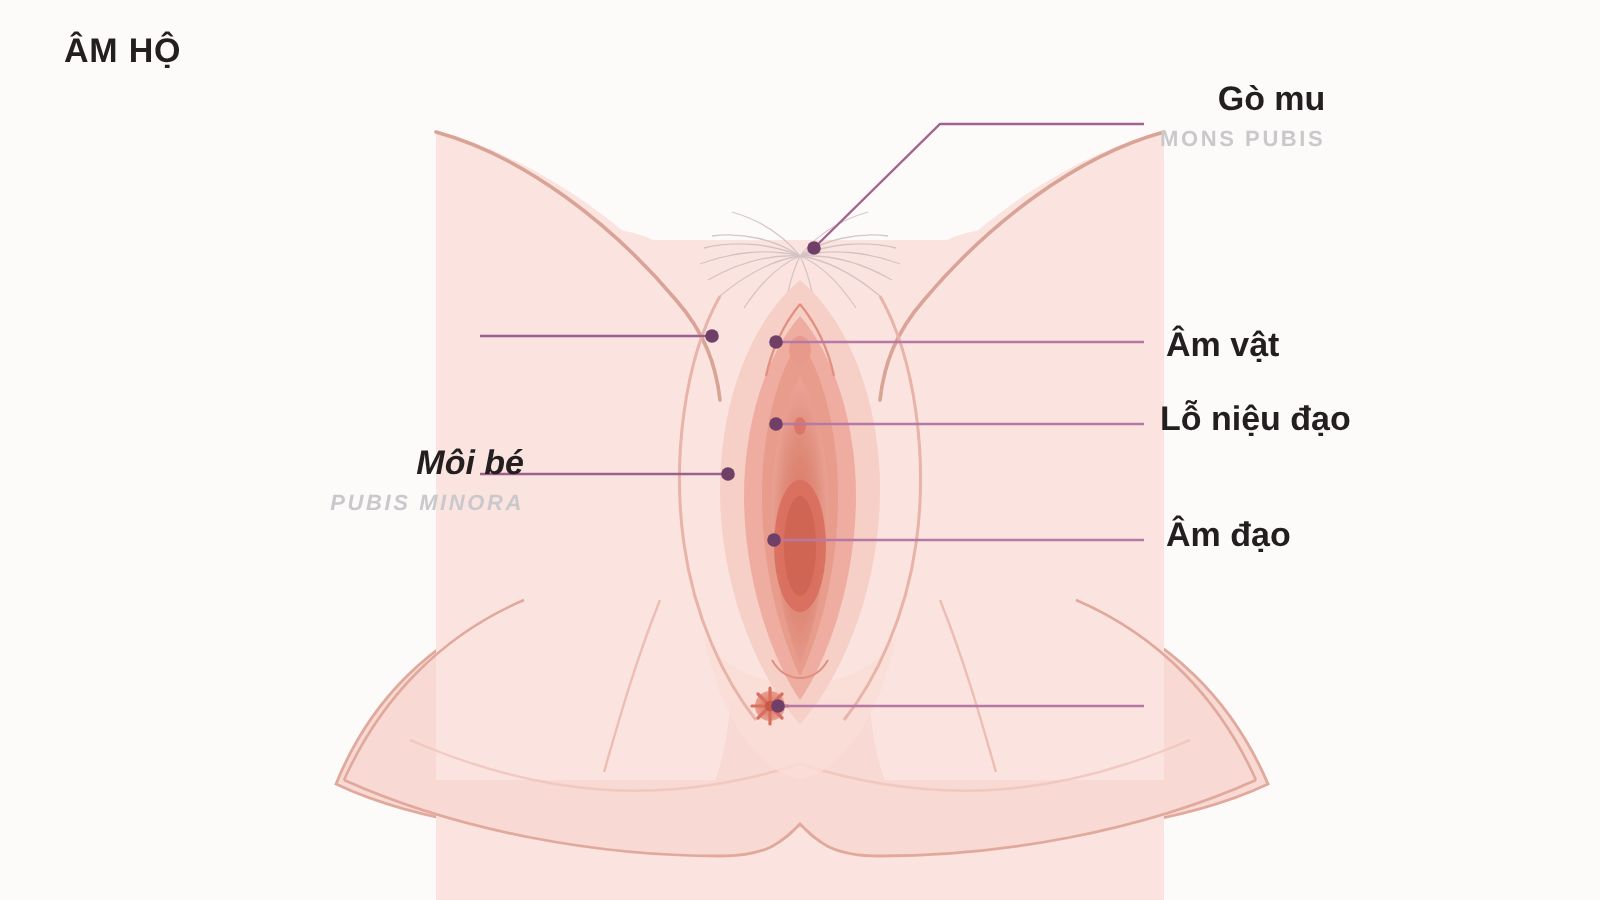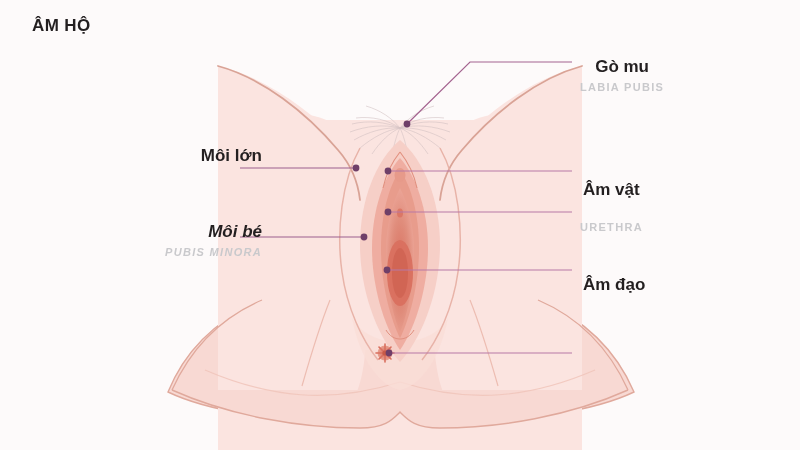--- a/index.html
+++ b/index.html
@@ -50,21 +50,21 @@
   }
   .label .en {
     font-size: 11px;
     font-weight: bold;
     color: #c9c9cc;
     letter-spacing: 1.3px;
     line-height: 16px;
     display: block;
     margin-top: 2px;
   }
-  .label.right { text-align: center; margin-top: 17px; }
+  .label.right { text-align: right; }
   .label.left  { text-align: right; }
 </style>
 </head>
 <body>
 
 <div id="stage">
 
   <svg id="diagram" viewBox="0 0 800 450">
     <defs>
       <radialGradient id="gVestibule" cx="50%" cy="55%" r="60%">
@@ -255,38 +255,37 @@
         <line x1="364" y1="237" x2="240" y2="237" stroke="#9c5f8e"></line>
         <circle cx="364" cy="237" r="3.4" fill="#6f3f68" stroke="none"></circle>
       </g>
     </g>
   </svg>
 
   <div class="title">ÂM HỘ</div>
 
   <div class="label right" style="left:580px; top:40px;">
     <span class="vn">Gò mu</span>
-    <span class="en">LABIA PUBIS</span>
+    <span class="en">MONS PUBIS</span>
   </div>
 
   <div class="label right" style="left:583px; top:163px;">
     <span class="vn">Âm vật</span>
   </div>
 
   <div class="label right" style="left:580px; top:200px;">
-    <span class="en">URETHRA</span>
+    <span class="vn">Lỗ niệu đạo</span>
   </div>
 
   <div class="label right" style="left:583px; top:258px;">
     <span class="vn">Âm đạo</span>
   </div>
 
 
   <div class="label left" style="right:538px; top:146px;">
-    <span class="vn">Môi lớn</span>
   </div>
 
   <div class="label left" style="right:538px; top:222px;font-style:italic;">
     <span class="vn">Môi bé</span>
     <span class="en">PUBIS MINORA</span>
   </div>
 
 </div>
 
 </body></html>

